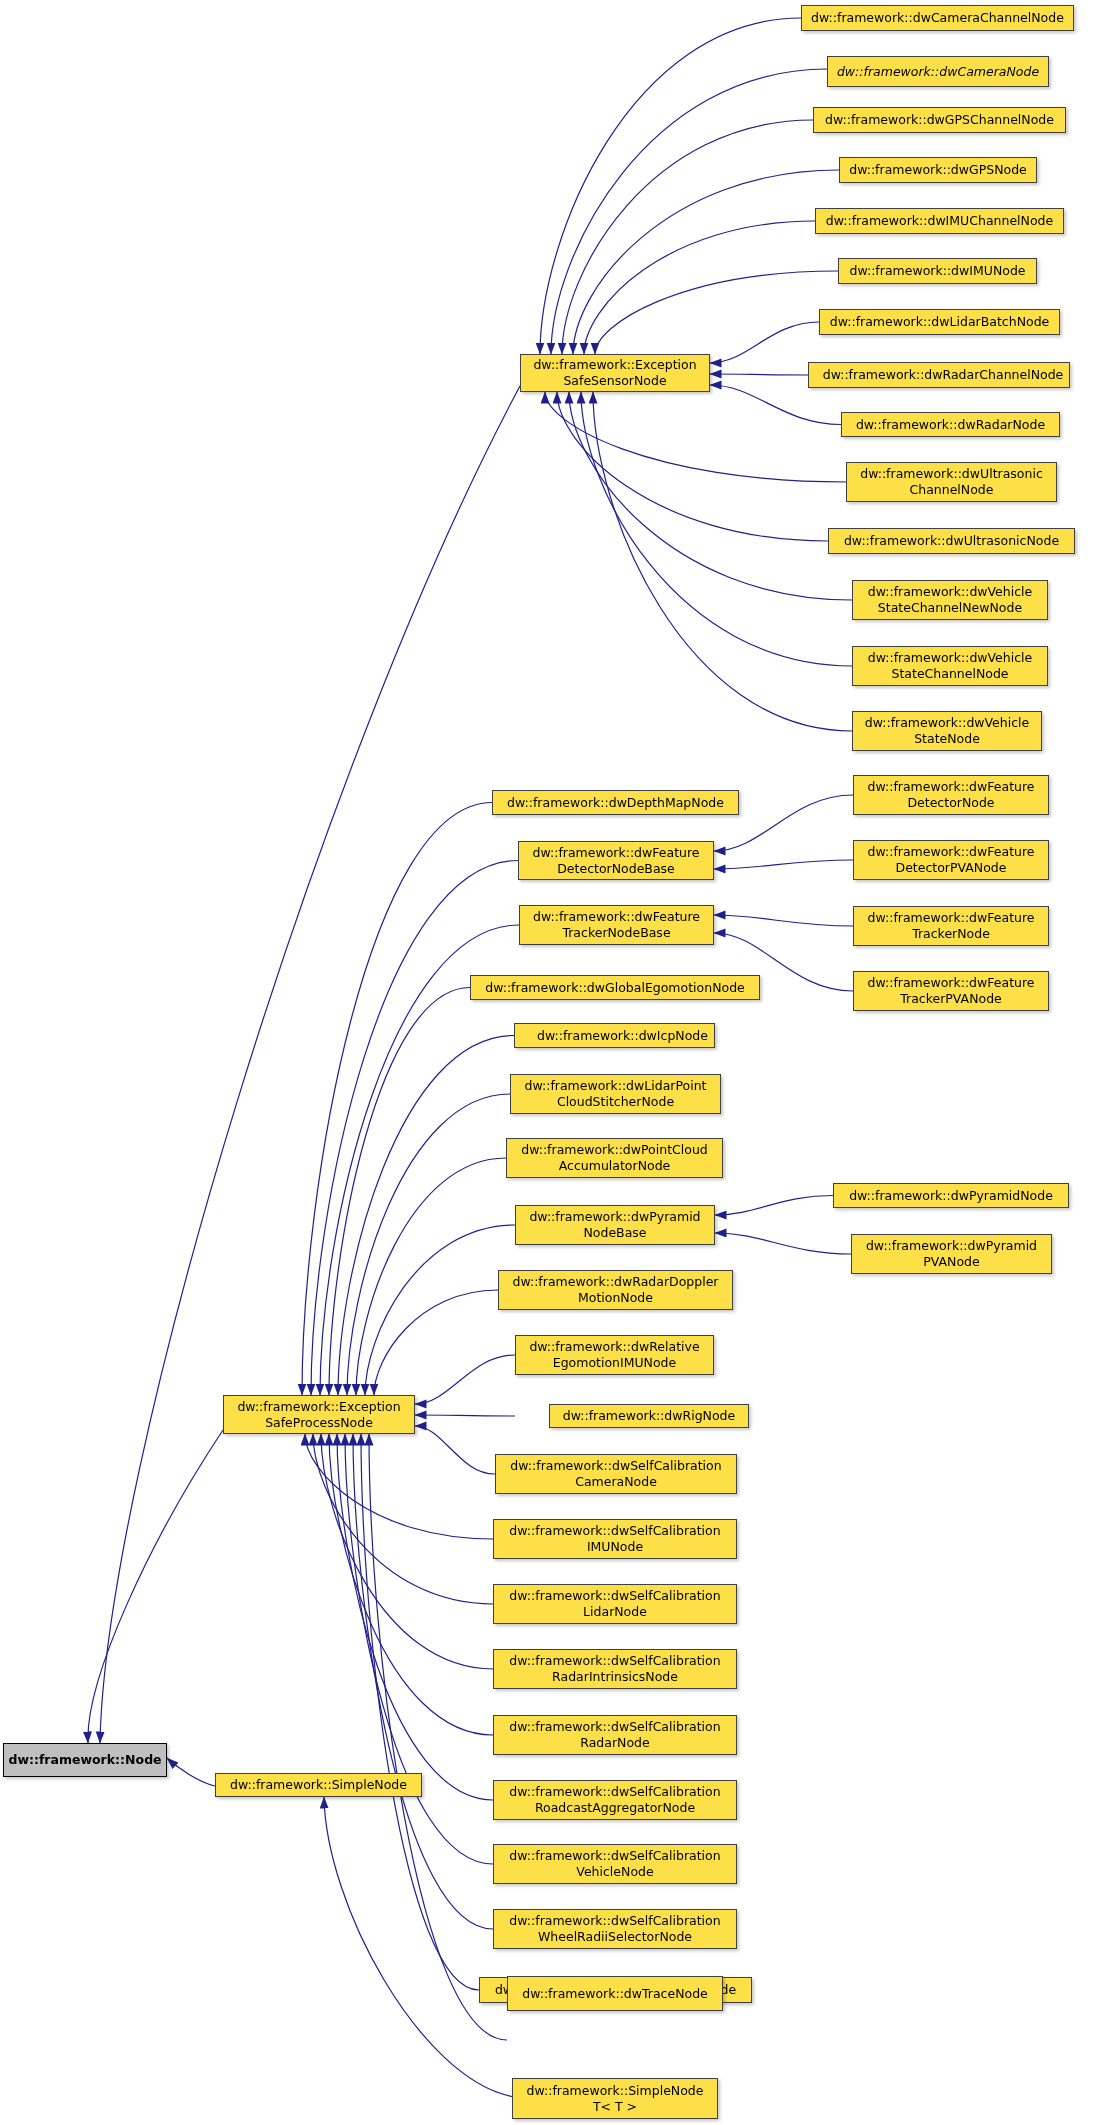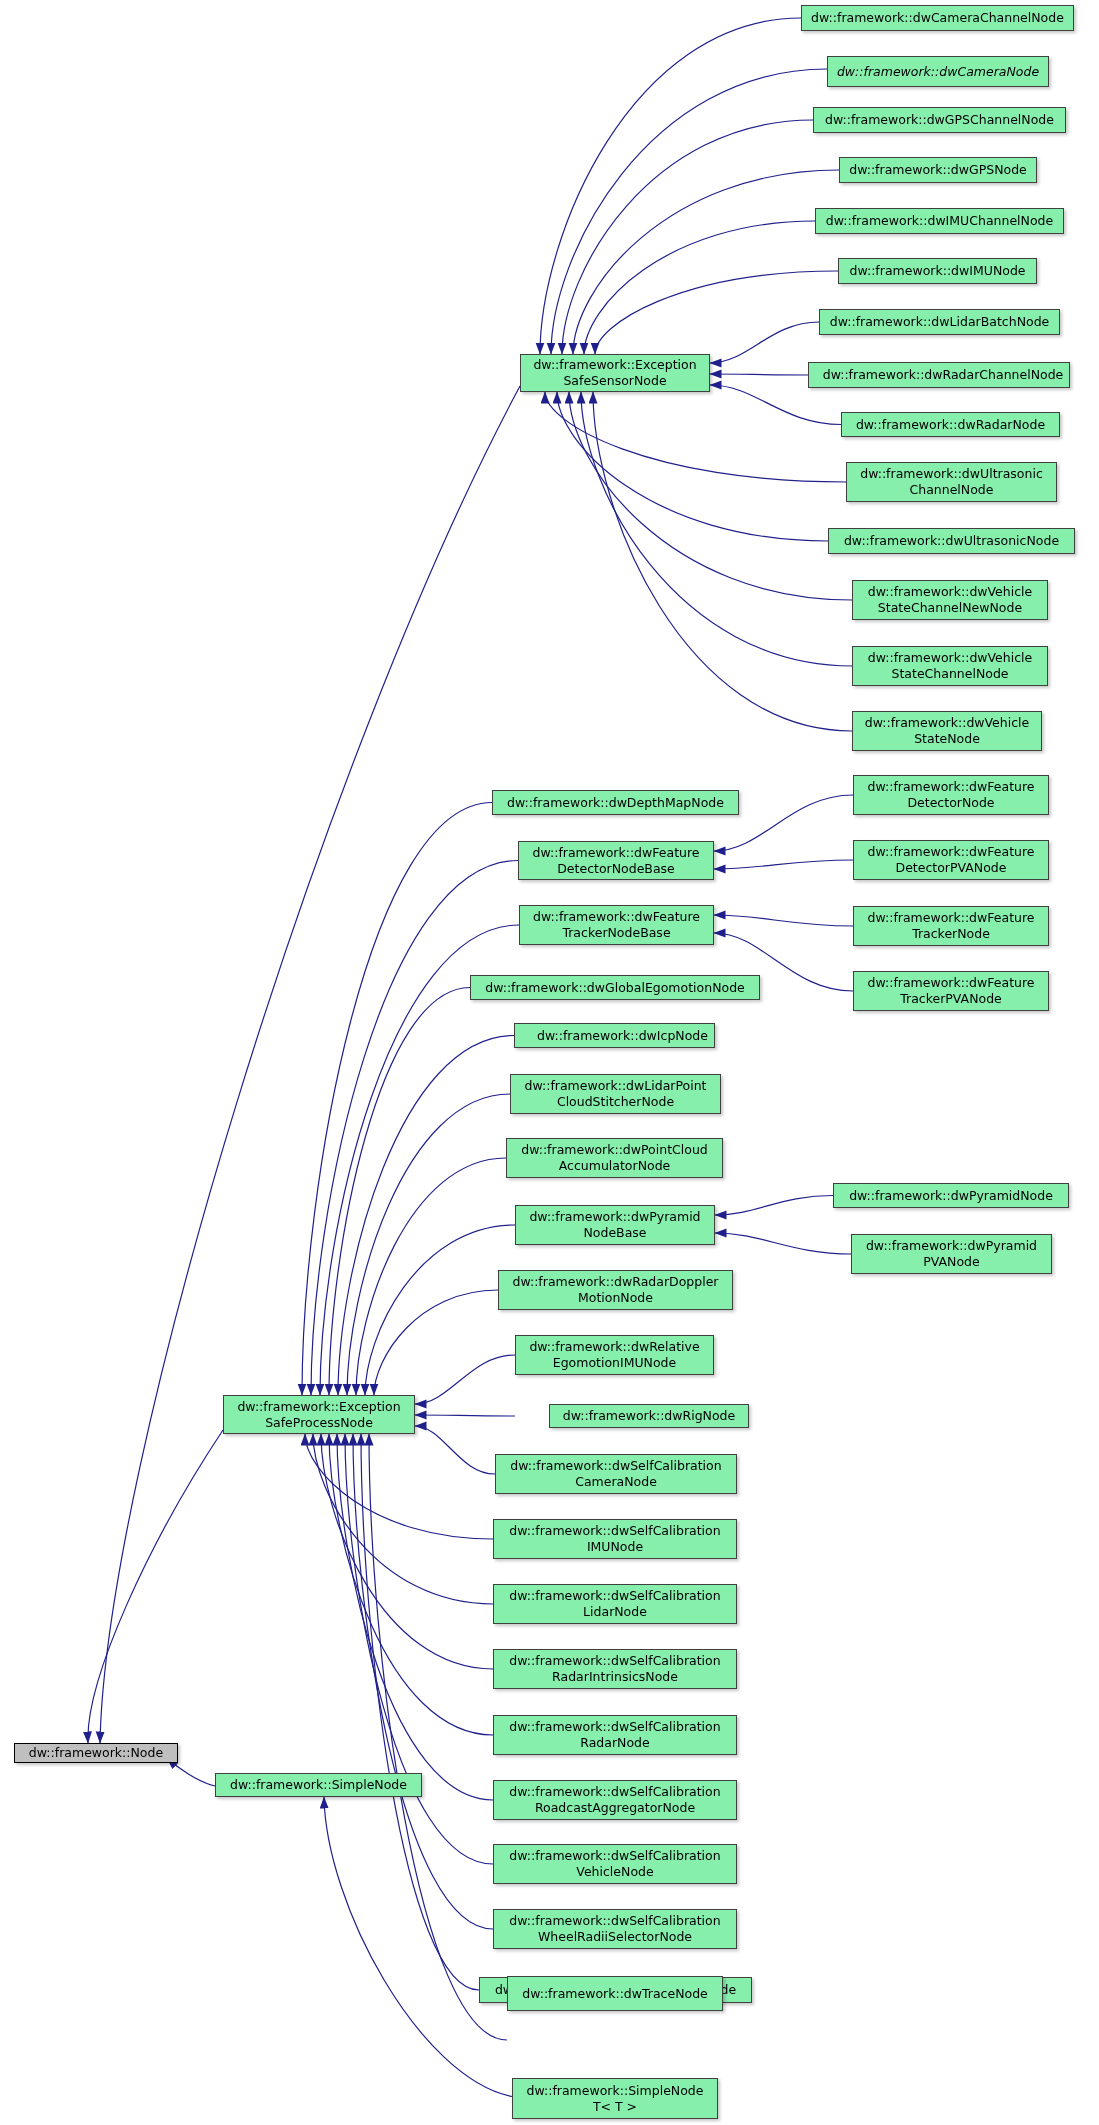--- a/index.html
+++ b/index.html
@@ -8,21 +8,21 @@
     width: 1099px;
     height: 2125px;
     background: #ffffff;
     font-family: "DejaVu Sans", "Liberation Sans", sans-serif;
     overflow: hidden;
   }
   #edges { position: absolute; left: 0; top: 0; }
   .class-box {
     position: absolute;
     box-sizing: border-box;
-    background: #86efac;
+    background: #fde047;
     border: 1px solid #404040;
     box-shadow: 2px 2px 3px rgba(0,0,0,0.22);
     color: #000000;
     font-size: 12.5px;
     line-height: 16px;
     text-align: center;
     white-space: pre-line;
     display: flex;
     align-items: center;
     justify-content: center;
@@ -146,21 +146,21 @@
       <div class="class-box" style="left: 493px; top: 1844px; width: 244px; height: 40px;">dw::framework::dwSelfCalibration
 VehicleNode</div>
       <div class="class-box" style="left: 493px; top: 1909px; width: 244px; height: 40px;">dw::framework::dwSelfCalibration
 WheelRadiiSelectorNode</div>
       <div class="class-box" style="left: 479px; top: 1977px; width: 273px; height: 26px;">dw::framework::dwTraceCollectorNode</div>
       <div class="class-box" style="left: 507px; top: 1976px; width: 216px; height: 35px;">dw::framework::dwTraceNode</div>
       <div class="class-box" style="left: 512px; top: 2078px; width: 206px; height: 41px;">dw::framework::SimpleNode
 T&lt; T &gt;</div>
       <div class="class-box" style="left: 223px; top: 1395px; width: 192px; height: 39px;">dw::framework::Exception
 SafeProcessNode</div>
-      <div class="class-box highlight" style="left: 14px; top: 1743px; width: 164px; height: 20px;">dw::framework::Node</div>
+      <div class="class-box highlight" style="left: 3px; top: 1743px; width: 164px; height: 34px; font-weight: bold;">dw::framework::Node</div>
       <div class="class-box" style="left: 215px; top: 1773px; width: 207px; height: 24px;">dw::framework::SimpleNode</div>
       <div class="class-box" style="left: 853px; top: 775px; width: 196px; height: 40px;">dw::framework::dwFeature
 DetectorNode</div>
       <div class="class-box" style="left: 853px; top: 840px; width: 196px; height: 40px;">dw::framework::dwFeature
 DetectorPVANode</div>
       <div class="class-box" style="left: 853px; top: 906px; width: 196px; height: 40px;">dw::framework::dwFeature
 TrackerNode</div>
       <div class="class-box" style="left: 853px; top: 971px; width: 196px; height: 40px;">dw::framework::dwFeature
 TrackerPVANode</div>
       <div class="class-box" style="left: 833px; top: 1183px; width: 236px; height: 25px;">dw::framework::dwPyramidNode</div>

